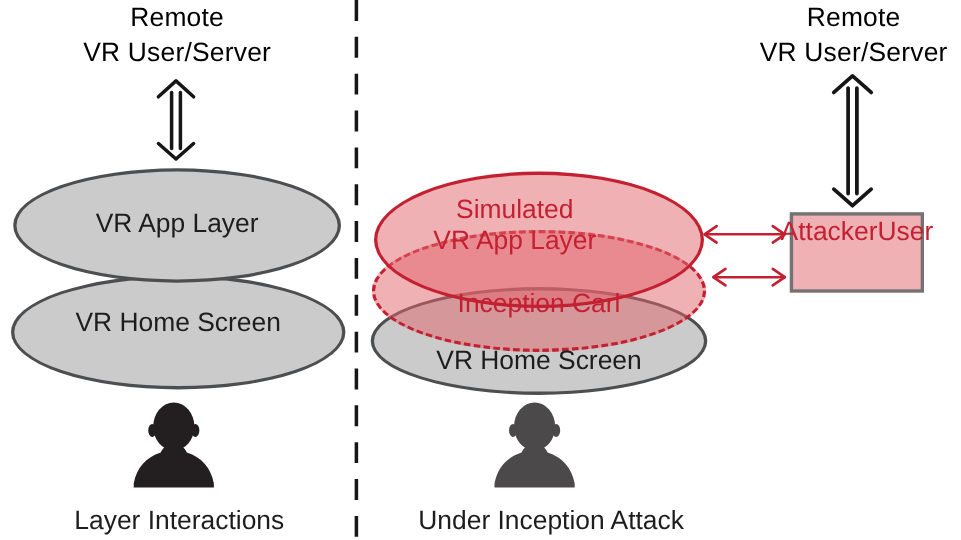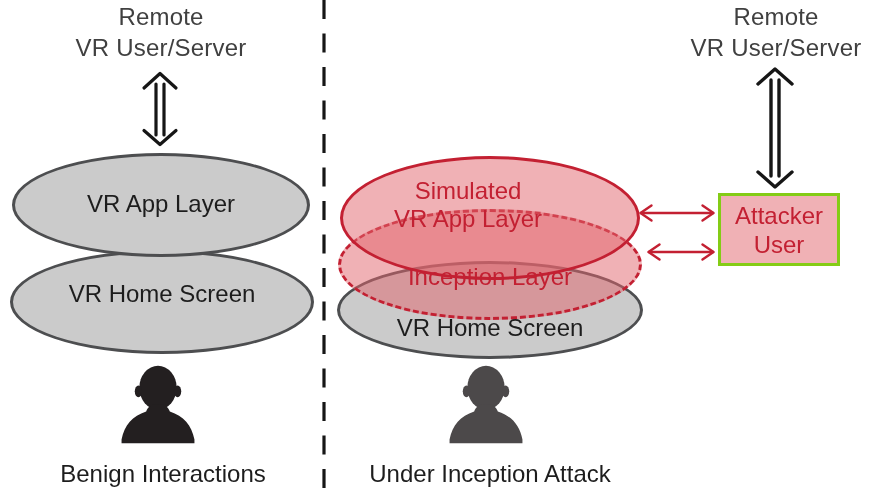--- a/index.html
+++ b/index.html
@@ -1,31 +1,31 @@
 <!DOCTYPE html>
 <html><head>
 <meta charset="utf-8">
 <style>
   html,body{margin:0;padding:0;background:#ffffff;}
   .stage{
     position:relative;width:874px;height:491px;background:#ffffff;
     font-family:"Liberation Sans", sans-serif;color:#1d1d1d;overflow:hidden;
   }
   .abs{position:absolute;}
-  .txt{text-align:center;font-size:24px;line-height:31px;color:#404040;letter-spacing:0.2px;}
+  .txt{text-align:center;font-size:24px;line-height:31px;color:#000000;letter-spacing:0.2px;}
   .ellipse{border-radius:50%;box-sizing:border-box;}
   .gray-ellipse{background:#cbcbcb;border:3px solid #4d4e50;}
   .pink-solid{background:rgba(225,99,107,0.5);border:3px solid #c32032;}
   .pink-dashed{background:rgba(225,99,107,0.5);border:3px dashed #c32032;}
   .label{font-size:24px;line-height:28px;text-align:center;white-space:nowrap;}
   .red{color:#c32032;}
   .caption{font-size:24px;line-height:26px;text-align:center;white-space:nowrap;color:#1d1d1d;}
   .attacker-box{
-    background:rgba(225,99,107,0.5);border:3px solid #84cc16;box-sizing:border-box;
-    display:flex;flex-direction:column;align-items:center;justify-content:center;
+    background:rgba(225,99,107,0.5);border:3px solid #737373;box-sizing:border-box;
+    display:flex;flex-direction:row;align-items:flex-start;justify-content:center;
   }
   .attacker-box .label{line-height:29px;}
   svg{display:block;}
   
   .z1{z-index:1}.z2{z-index:2}.z3{z-index:3}.z5{z-index:5}
 </style>
 </head>
 <body>
 
 <div class="stage">
@@ -51,47 +51,47 @@
 
   <svg class="abs" style="left:112px;top:364px;" width="92" height="82" viewBox="0 0 100 90">
     <g fill="#231f20">
       <ellipse cx="50" cy="26" rx="20.5" ry="24"></ellipse>
       <ellipse cx="28.5" cy="30" rx="4" ry="6.5"></ellipse>
       <ellipse cx="71.5" cy="30" rx="4" ry="6.5"></ellipse>
       <path d="M50 44 c7 0 11 3 13 8 c15 5 24 15 27 31 l0 4 -80 0 0 -4 c3 -16 12 -26 27 -31 c2 -5 6 -8 13 -8 z"></path>
     </g>
   </svg>
 
-  <div class="abs caption" style="left:33px;top:461px;width:260px;">Benign Interactions</div>
+  <div class="abs caption" style="left:33px;top:461px;width:260px;">Layer Interactions</div>
 
   <svg class="abs" style="left:320px;top:0;" width="8" height="491" viewBox="0 0 8 491">
     <line x1="4" y1="0" x2="4" y2="491" stroke="#161616" stroke-width="3.2" stroke-dasharray="19 14.5"></line>
   </svg>
 
   <div class="abs ellipse gray-ellipse z1" style="left:337px;top:261px;width:306px;height:98px;"></div>
   <div class="abs ellipse pink-dashed z2" style="left:338px;top:209px;width:304px;height:111px;"></div>
   <div class="abs ellipse pink-solid z3" style="left:340px;top:156px;width:300px;height:124px;"></div>
 
   <div class="abs label red z5" style="left:338px;top:177px;width:260px;">
     <div>Simulated</div>
     <div>VR App Layer</div>
   </div>
-  <div class="abs label red z5" style="left:360px;top:263px;width:260px;">Inception Layer</div>
+  <div class="abs label red z5" style="left:360px;top:263px;width:260px;">Inception Carl</div>
   <div class="abs label z5" style="left:360px;top:314px;width:260px;">VR Home Screen</div>
 
   <svg class="abs" style="left:440px;top:364px;" width="92" height="82" viewBox="0 0 100 90">
     <g fill="#4c494a">
       <ellipse cx="50" cy="26" rx="20.5" ry="24"></ellipse>
       <ellipse cx="28.5" cy="30" rx="4" ry="6.5"></ellipse>
       <ellipse cx="71.5" cy="30" rx="4" ry="6.5"></ellipse>
       <path d="M50 44 c7 0 11 3 13 8 c15 5 24 15 27 31 l0 4 -80 0 0 -4 c3 -16 12 -26 27 -31 c2 -5 6 -8 13 -8 z"></path>
     </g>
   </svg>
 
-  <div class="abs caption" style="left:360px;top:461px;width:260px;">Under Inception Attack</div>
+  <div class="abs caption" style="left:371px;top:461px;width:260px;">Under Inception Attack</div>
 
   <div class="abs txt" style="left:645px;top:1px;width:262px;">
     <div>Remote</div>
     <div>VR User/Server</div>
   </div>
 
   <svg class="abs" style="left:753px;top:66px;" width="44" height="124" viewBox="0 0 44 124">
     <g fill="none" stroke="#161616" stroke-width="3.4" stroke-linecap="round" stroke-linejoin="round">
       <path d="M18 14 V110 M26 14 V110"></path>
       <path d="M5 18 L22 3 L39 18"></path>

